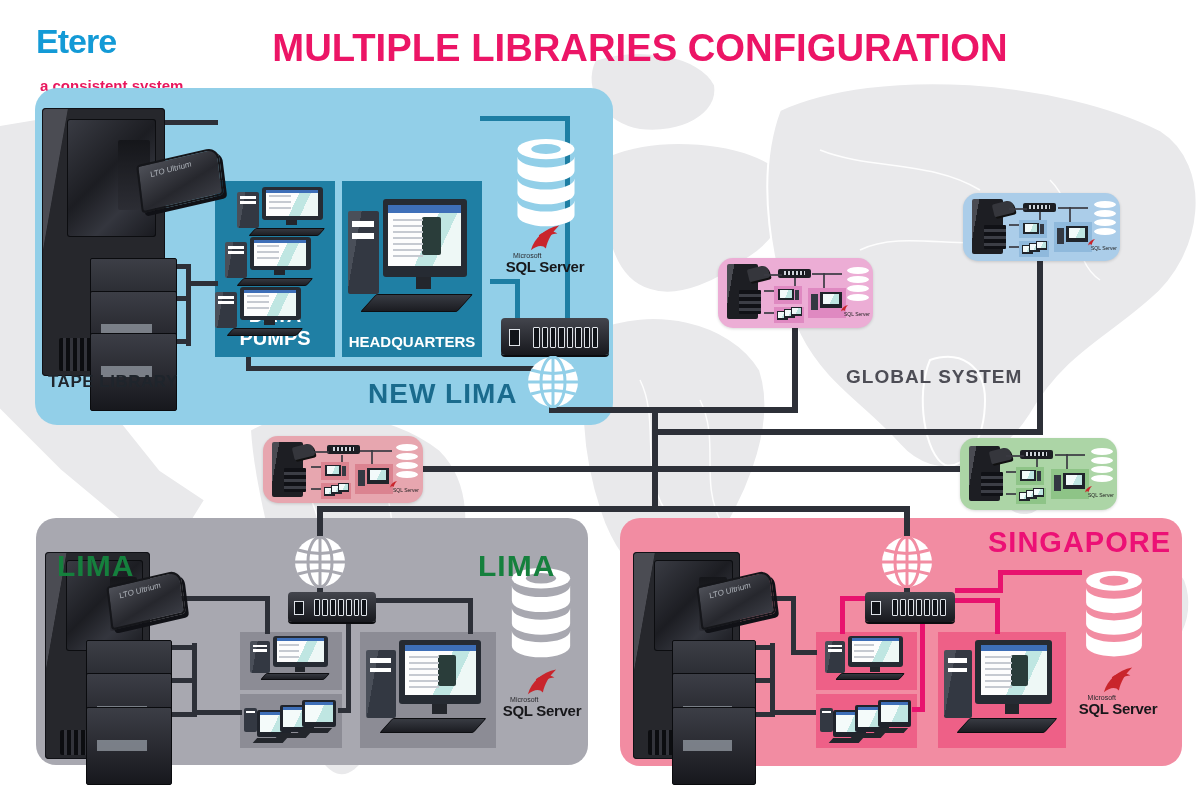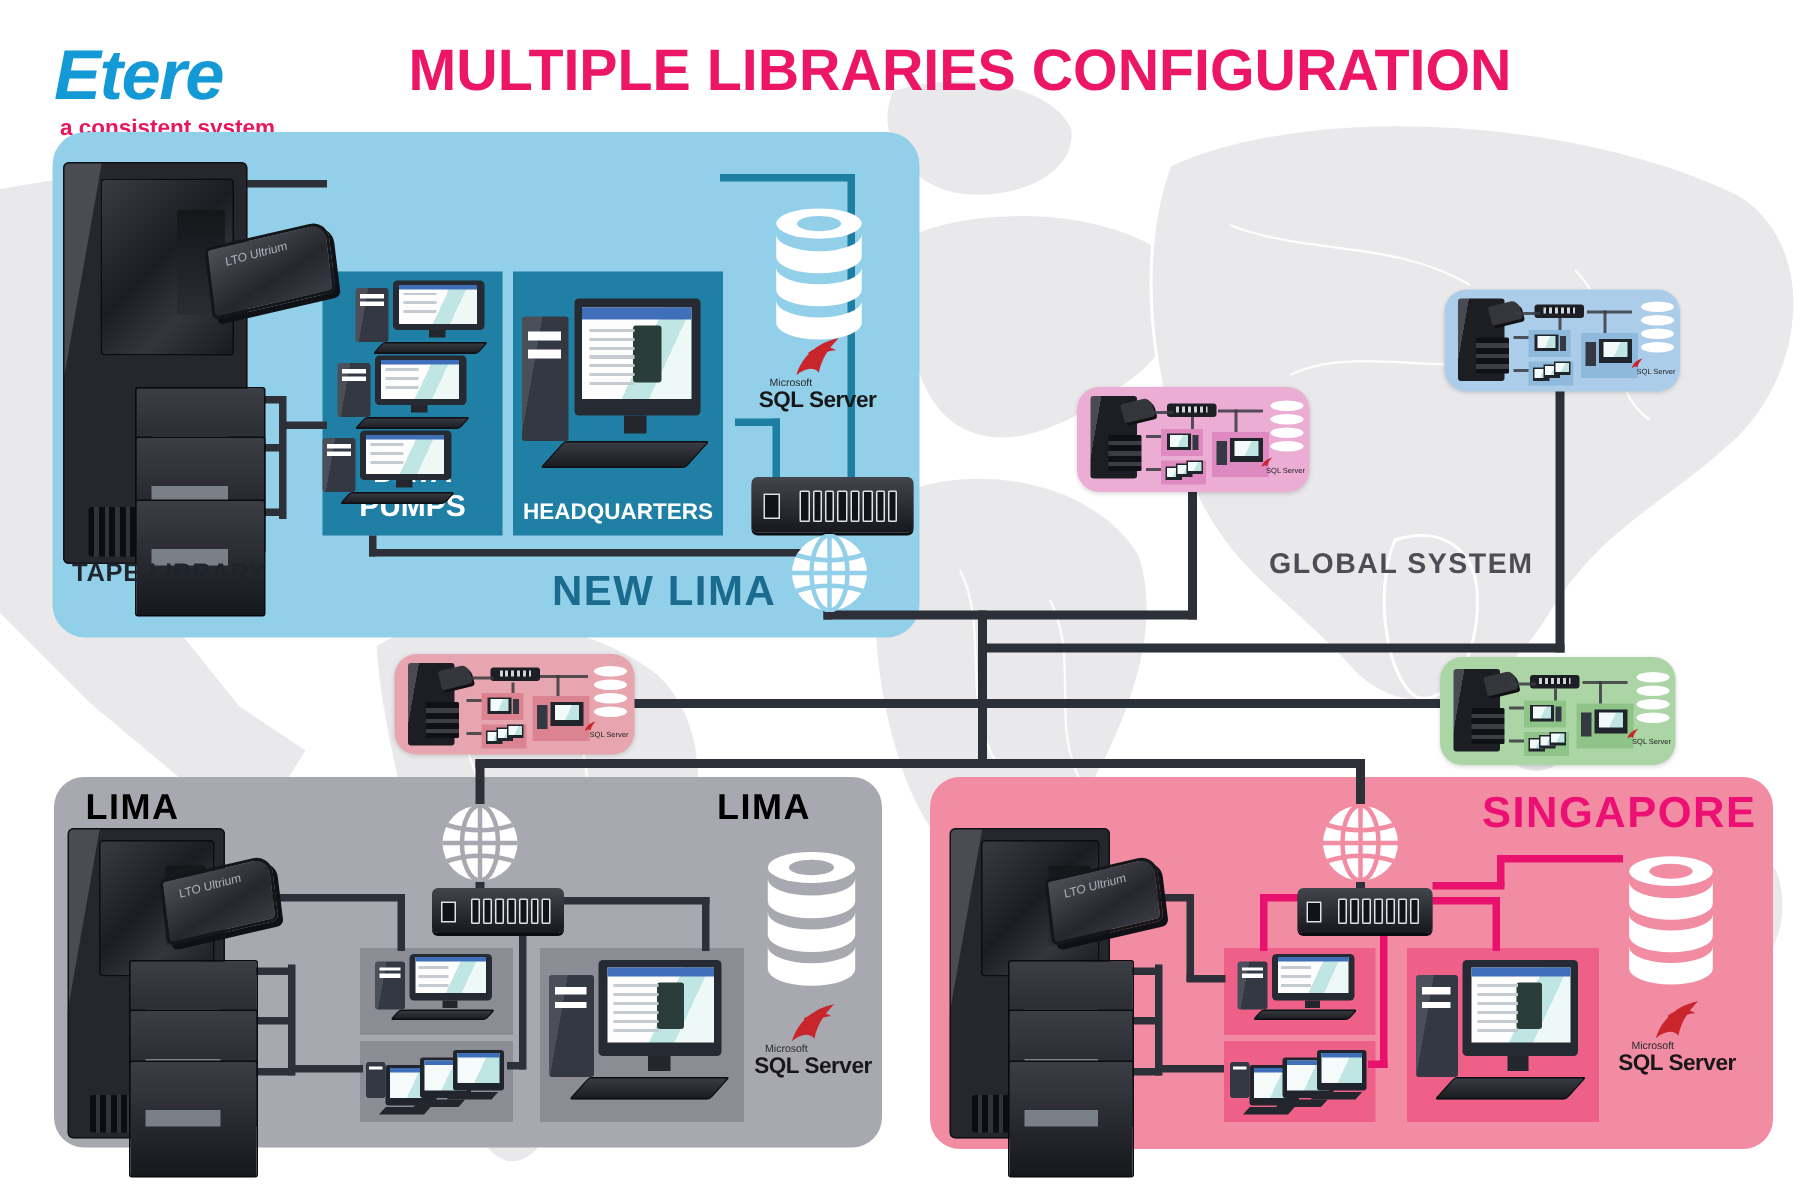--- a/index.html
+++ b/index.html
@@ -2,42 +2,42 @@
 <html><head>
 <meta charset="utf-8">
 <style>
   html,body{margin:0;padding:0;background:#fff;}
   .stage{position:relative;width:1200px;height:800px;background:#ffffff;overflow:hidden;
          font-family:"Liberation Sans",sans-serif;}
   .abs{position:absolute;}
   svg{display:block;}
 
   
-  .logo-text{left:36px;top:22px;font-size:47px;font-weight:bold;font-style:italic;
+  .logo-text{left:36px;top:22px;font-size:34px;font-weight:bold;
              color:#139AD6;letter-spacing:-1px;}
   .logo-tag{left:40px;top:77px;font-size:15px;font-weight:bold;color:#E8175D;}
   .main-title{left:250px;top:26px;width:780px;text-align:center;font-size:39px;
               font-weight:bold;letter-spacing:0px;color:#EC1566;transform:scaleX(.98);}
 
   
   .map{left:0;top:0;}
 
   
   .panel{position:absolute;border-radius:22px;}
   .p-ny{left:35px;top:88px;width:578px;height:337px;background:#92CFE8;}
   .p-lima{left:36px;top:518px;width:552px;height:247px;background:#A8A8B0;border-radius:20px;}
   .p-sg{left:620px;top:518px;width:562px;height:248px;background:#F28CA2;border-radius:20px;}
   .subbox{position:absolute;}
   .ny-box{background:#1F7FA4;}
   .lima-box{background:#8C8C95;}
   .sg-box{background:#EE6087;}
   .boxlabel{position:absolute;color:#fff;font-weight:bold;}
 
   .ny-name{color:#1A6B8D;font-size:28px;font-weight:bold;letter-spacing:1px;}
-  .lima-name{color:#000000;font-size:24px;font-weight:bold;letter-spacing:1px;}
+  .lima-name{color:#15803d;font-size:30px;font-weight:bold;letter-spacing:1px;margin-top:24px;}
   .sg-name{color:#EC1075;font-size:29px;font-weight:bold;letter-spacing:1px;}
   .tape-label{color:#1F252C;font-size:17px;font-weight:bold;letter-spacing:.5px;}
   .global-label{left:846px;top:366px;font-size:19px;font-weight:bold;color:#4D4D55;letter-spacing:1px;}
 
   
   .gline{position:absolute;background:#2D3038;z-index:40;}
   .dline{position:absolute;background:#2D3038;z-index:30;}
   .tline{position:absolute;background:#1D7EA3;z-index:30;}
   .mline{position:absolute;background:#E8126E;z-index:30;}
 

